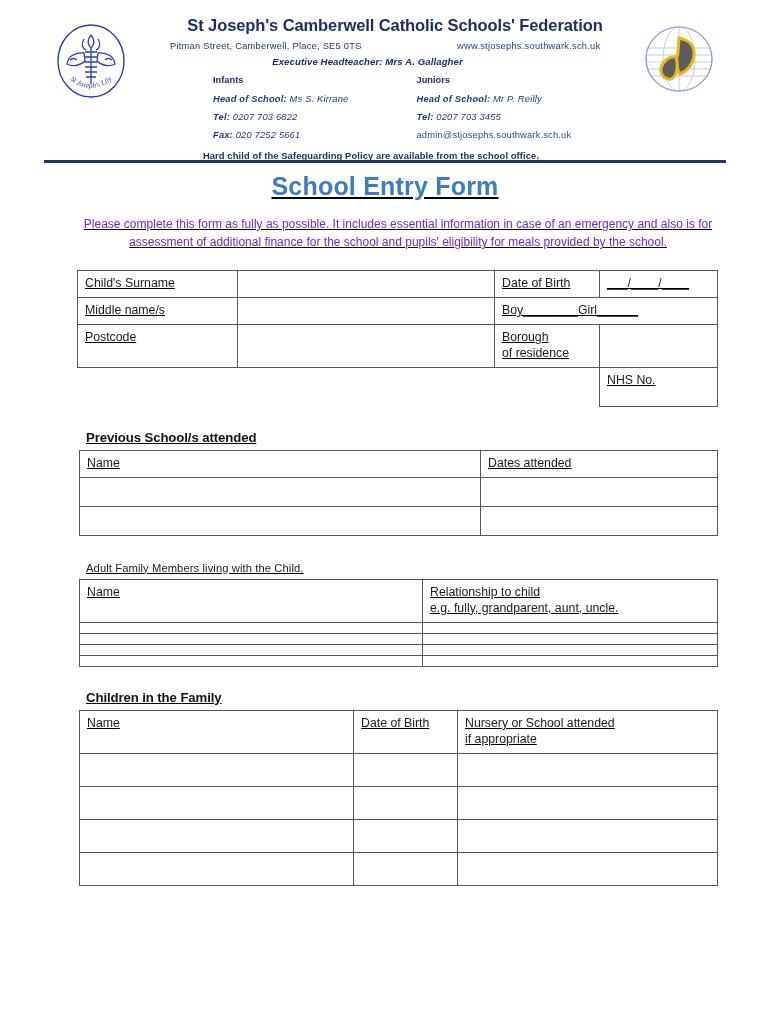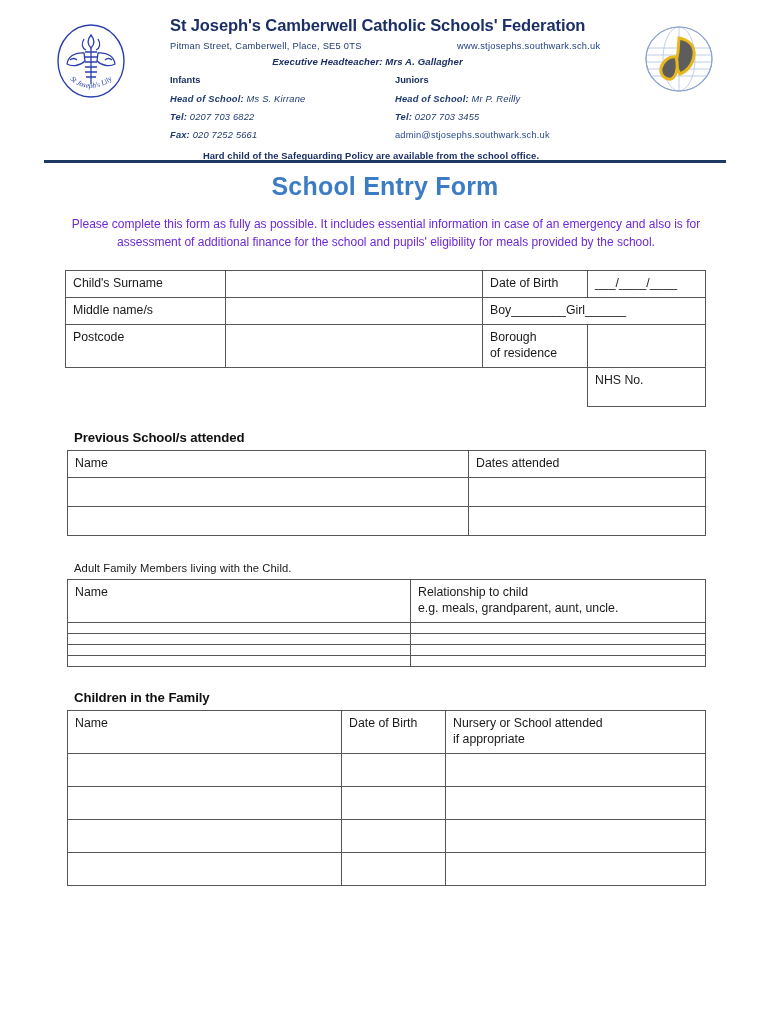--- a/index.html
+++ b/index.html
@@ -42,20 +42,21 @@
     margin-right: 120px;
   }
   .school-title {
     font-size: 16.5px;
     font-weight: bold;
     color: #1b2f66;
     letter-spacing: -0.1px;
     line-height: 1.1;
     white-space: nowrap;
     margin-top: 2px;
+    text-align: center;
   }
   .addr-row {
     display: flex;
     margin-top: 7px;
     font-size: 9.3px;
     color: #1f3a72;
     letter-spacing: 0.25px;
   }
   .addr-left { width: 287px; }
   .addr-right { color: #24428a; }
@@ -65,20 +66,21 @@
     font-weight: bold;
     font-style: italic;
     color: #1b2f66;
     margin-top: 5px;
     margin-right: 55px;
     letter-spacing: 0.1px;
   }
   .cols {
     display: flex;
     margin-top: 8px;
+    margin-left: 43px;
   }
   .col { width: 50%; }
   .col-line {
     font-size: 9.3px;
     color: #1f3a72;
     margin-bottom: 8px;
     letter-spacing: 0.2px;
   }
   .col-line b {
     font-weight: bold;
@@ -113,21 +115,22 @@
     position: absolute;
     left: 44px;
     top: 160px;
     width: 682px;
     height: 3px;
     background: #1f3864;
   }
 
   
   .page-body {
-    padding: 0 30px;
+    padding: 0 42px;
+    text-decoration: underline;
   }
   .form-title {
     text-align: center;
     color: #3b7cc4;
     font-size: 25px;
     font-weight: bold;
     margin-top: 24px;
     letter-spacing: 0.2px;
   }
   .intro {
@@ -352,21 +355,21 @@
   <table class="t-adult">
     <colgroup>
       <col style="width:343px">
       <col style="width:295px">
     </colgroup>
     <tbody>
       <tr>
         <td>Name</td>
         <td class="cell-two-line">
           <div>Relationship to child</div>
-          <div>e.g. meals, grandparent, aunt, uncle.</div>
+          <div>e.g. fully, grandparent, aunt, uncle.</div>
         </td>
       </tr>
       <tr>
         <td></td>
         <td></td>
       </tr>
       <tr>
         <td></td>
         <td></td>
       </tr>

